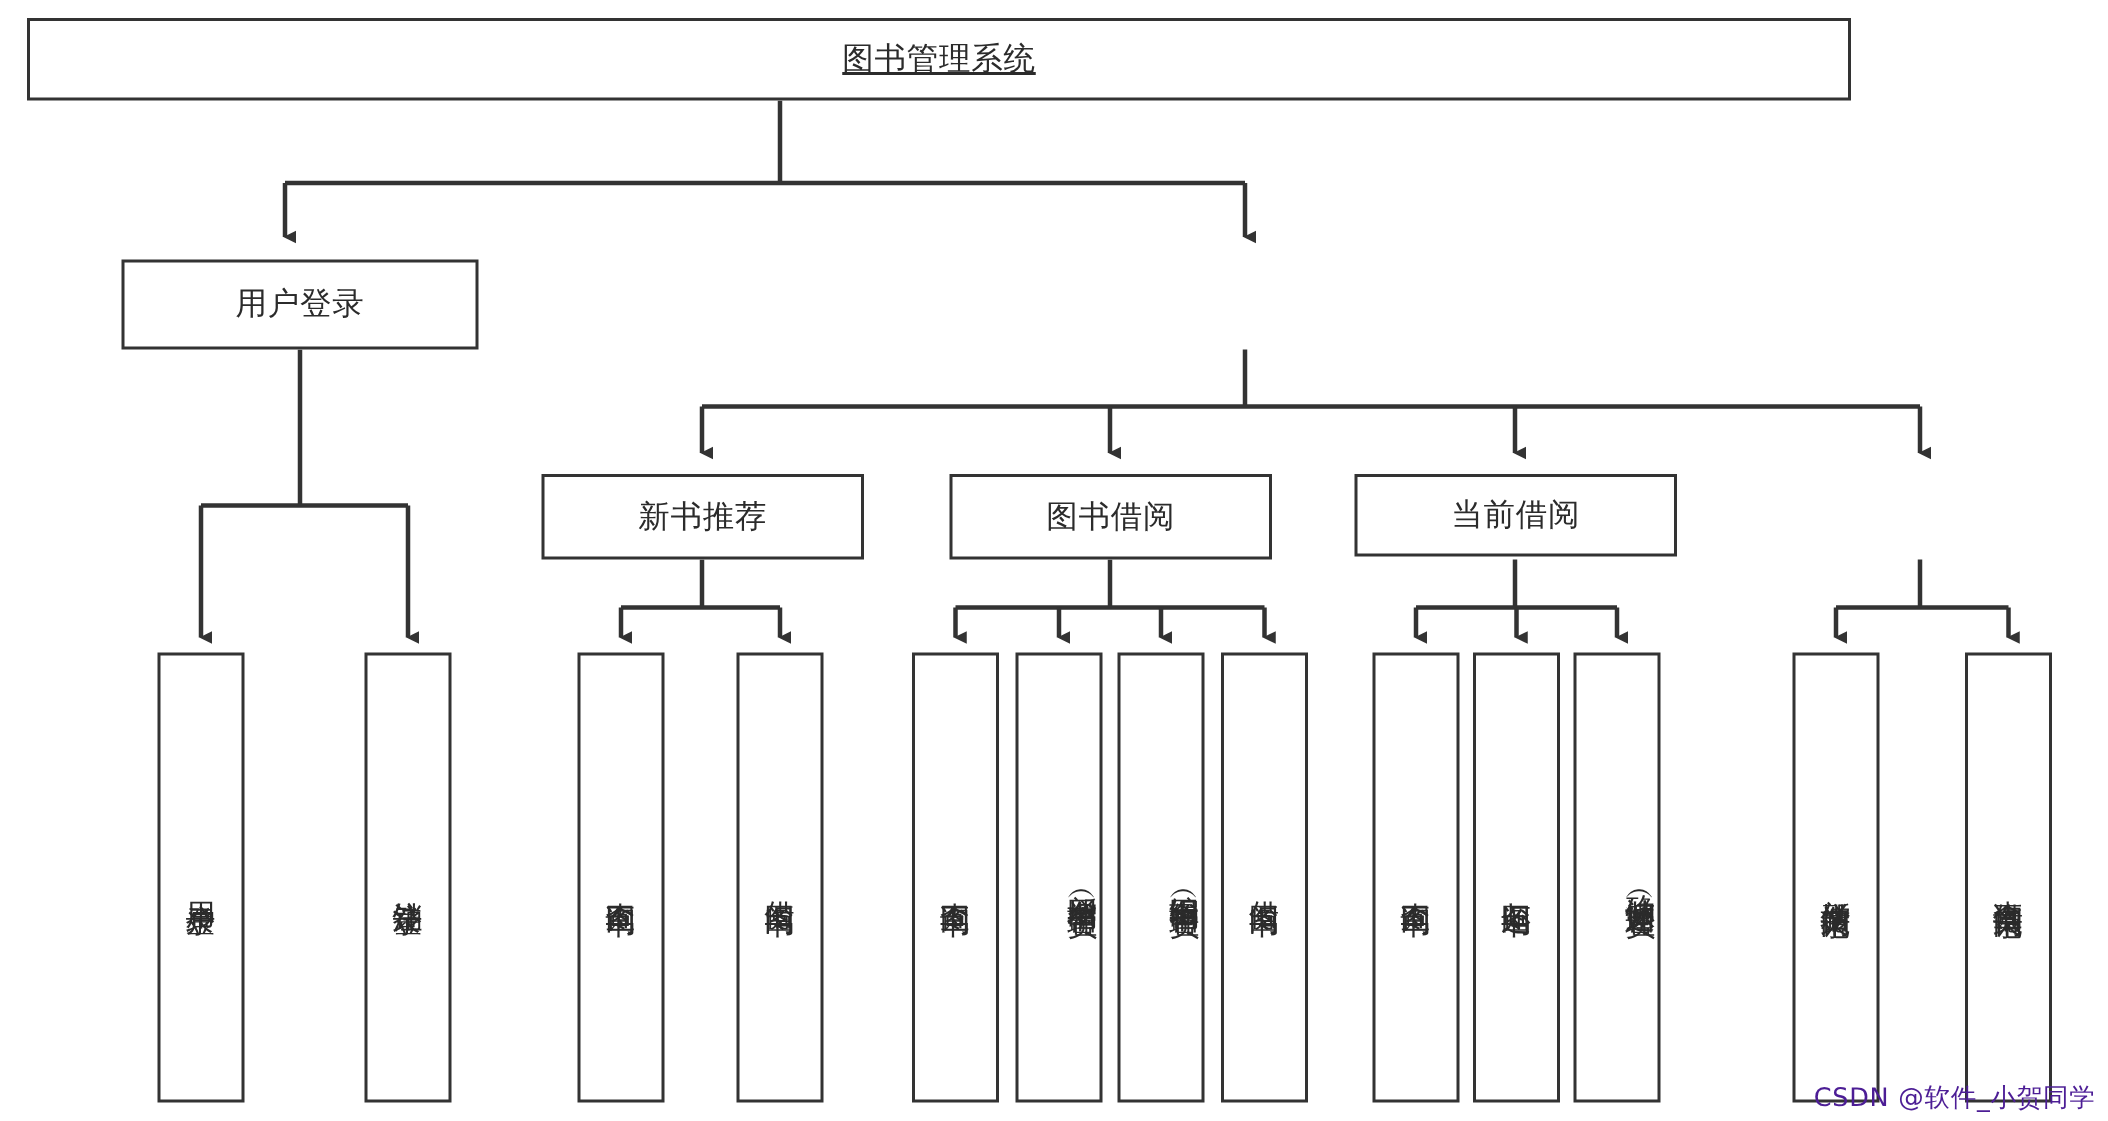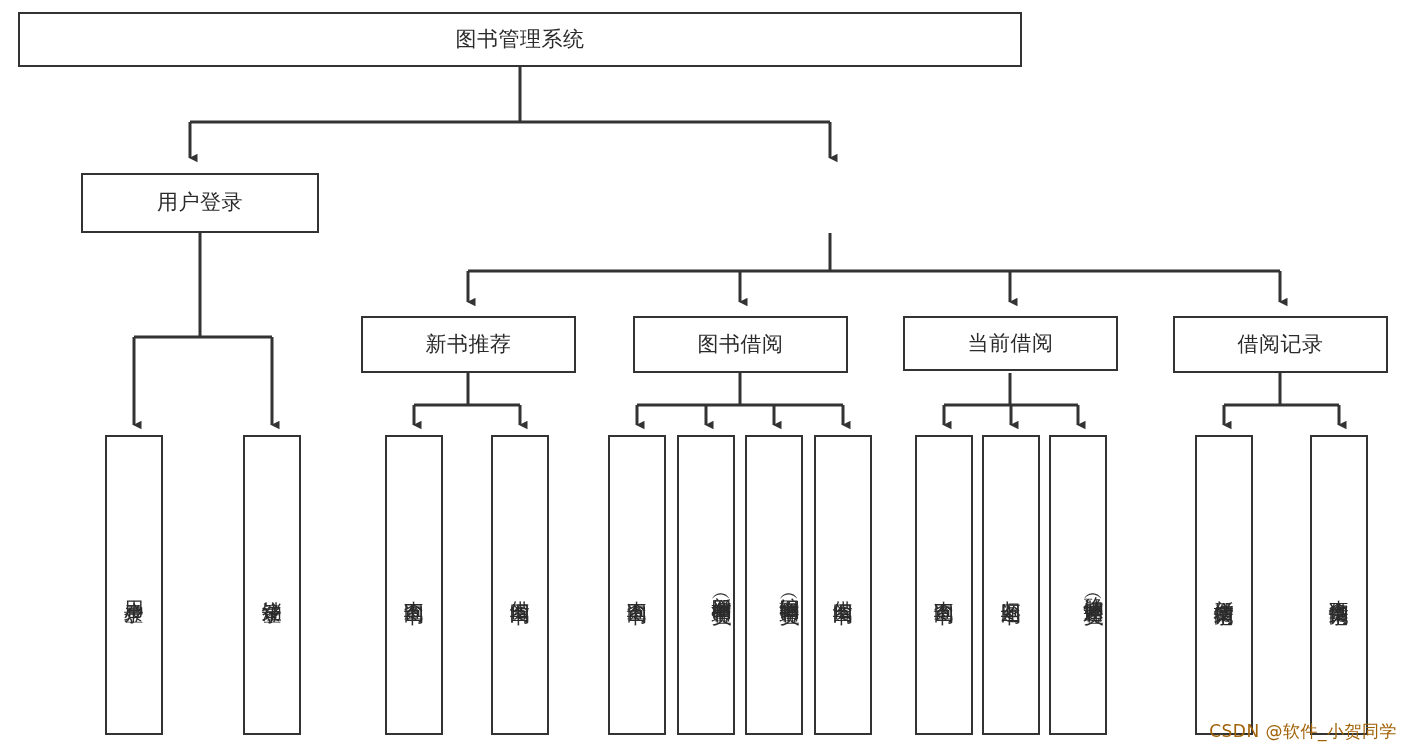--- a/index.html
+++ b/index.html
@@ -54,21 +54,21 @@
   }
   .label {
     display: block;
     white-space: pre-line;
   }
   #watermark {
     position: absolute;
     right: 8px;
     bottom: 4px;
     font-size: 17px;
-    color: #a16207;
+    color: #4c1d95;
     letter-spacing: 0.5px;
     user-select: none;
   }
 </style>
 </head>
 <body>
 
 <div id="canvas">
 
   <svg id="wires" viewBox="0 0 1405 747" xmlns="http://www.w3.org/2000/svg">
@@ -114,39 +114,36 @@
       <path d="M1011,405 L1011,425" marker-end="url(#arrowhead)"></path>
       <path d="M1078,405 L1078,425" marker-end="url(#arrowhead)"></path>
 
       <path d="M1280,373 L1280,405"></path>
       <path d="M1224,405 L1339,405"></path>
       <path d="M1224,405 L1224,425" marker-end="url(#arrowhead)"></path>
       <path d="M1339,405 L1339,425" marker-end="url(#arrowhead)"></path>
     </g>
   </svg>
 
-  <div class="node horiz" style="left:18px; top:12px; width:1004px; height:55px;">
+  <div class="node horiz" style="left:18px; top:12px; width:1216px; height:55px;text-decoration:underline;">
     <span class="label">图书管理系统</span>
   </div>
 
   <div class="node horiz" style="left:81px; top:173px; width:238px; height:60px;">
     <span class="label">用户登录</span>
   </div>
 
   <div class="node horiz" style="left:361px; top:316px; width:215px; height:57px;">
     <span class="label">新书推荐</span>
   </div>
   <div class="node horiz" style="left:633px; top:316px; width:215px; height:57px;">
     <span class="label">图书借阅</span>
   </div>
   <div class="node horiz" style="left:903px; top:316px; width:215px; height:55px;">
     <span class="label">当前借阅</span>
-  </div>
-  <div class="node horiz" style="left:1173px; top:316px; width:215px; height:57px;">
-    <span class="label">借阅记录</span>
   </div>
 
   <div class="node vert centered" style="left:105px; top:435px; width:58px; height:300px;">
     <span class="label">用户登录</span>
   </div>
   <div class="node vert centered" style="left:243px; top:435px; width:58px; height:300px;">
     <span class="label">注销登录</span>
   </div>
 
   <div class="node vert centered" style="left:385px; top:435px; width:58px; height:300px;">

